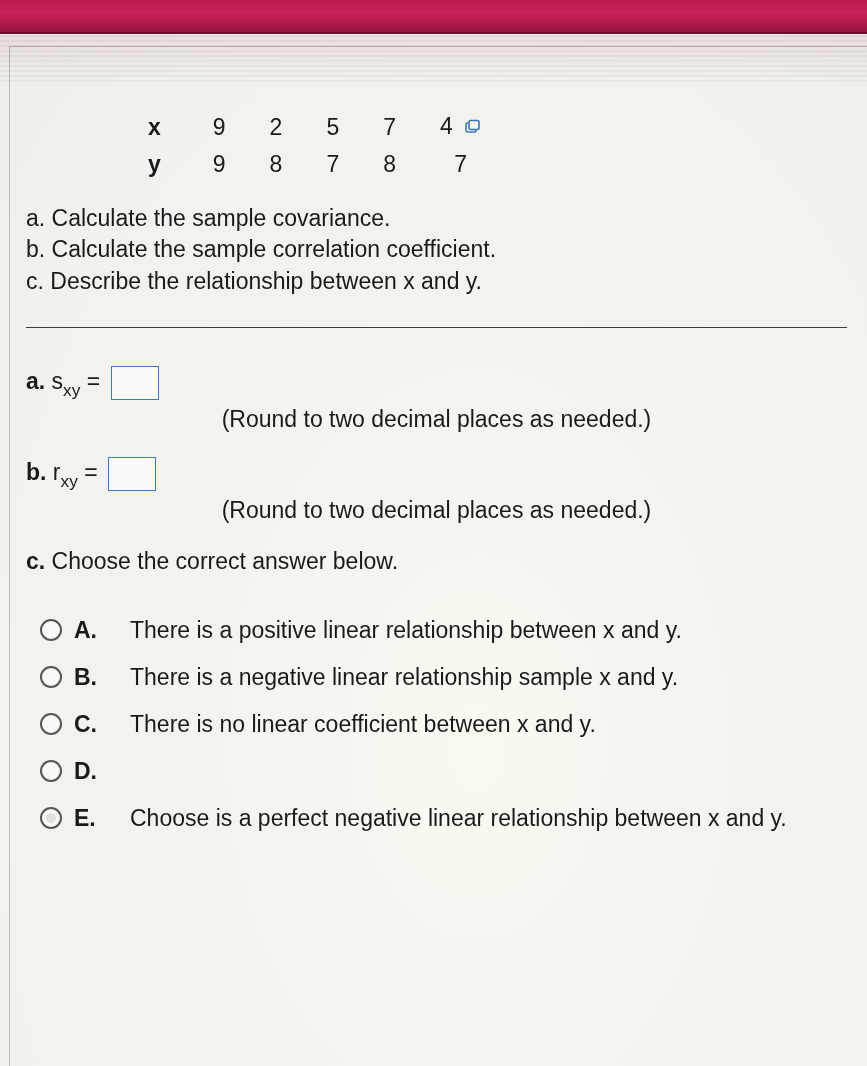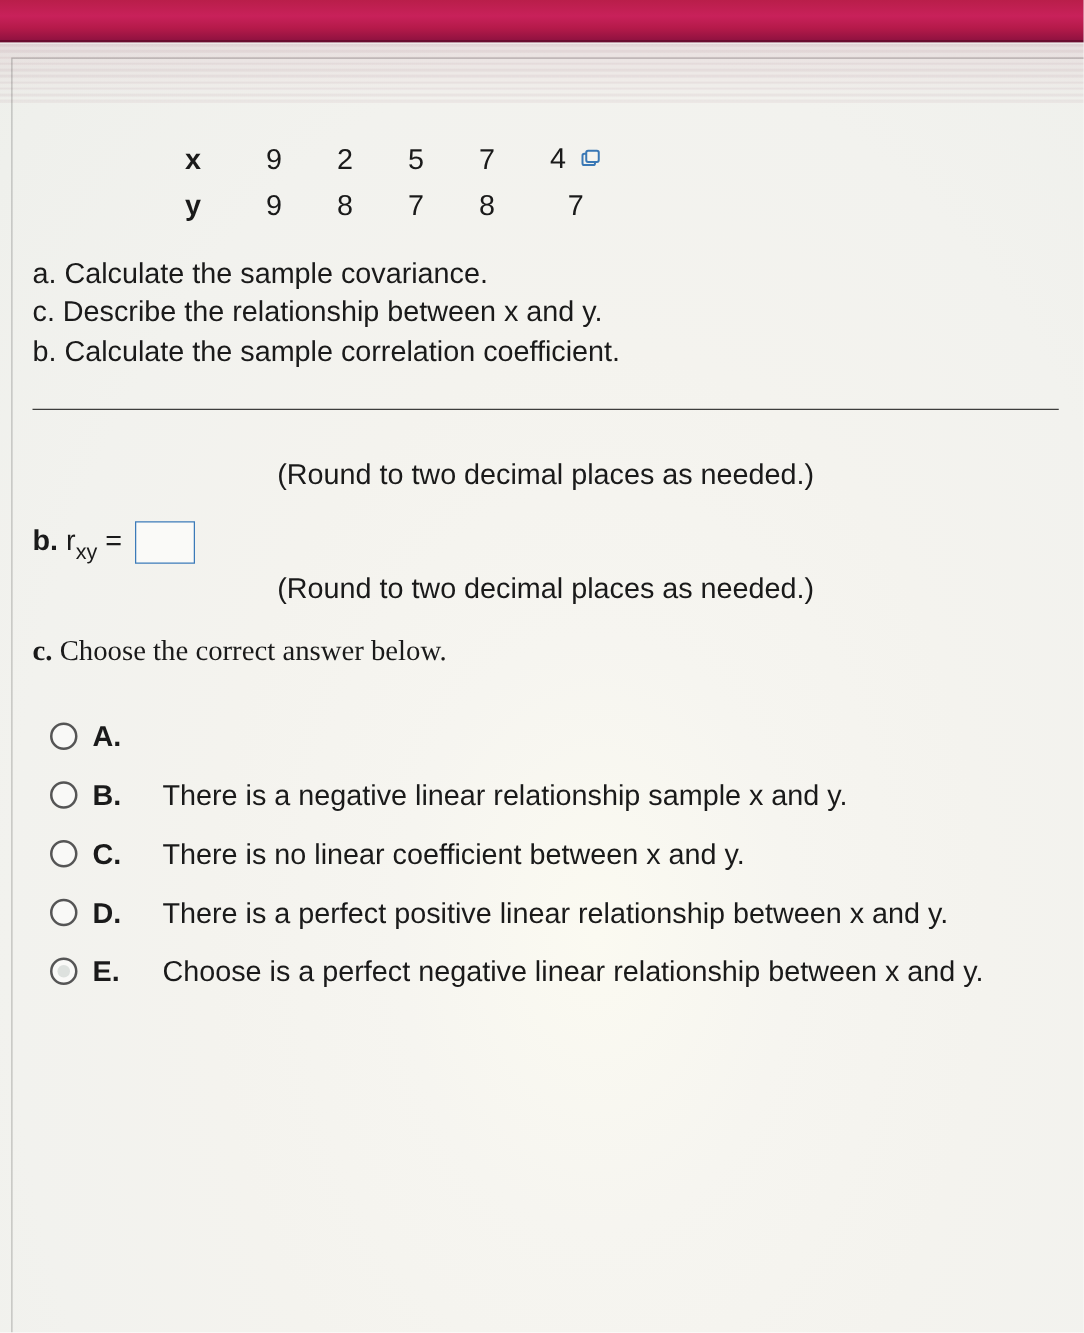--- a/index.html
+++ b/index.html
@@ -80,21 +80,21 @@
     .input-box {
       display: inline-block;
       width: 48px;
       height: 34px;
       border: 1.5px solid #3b7ab8;
       background: rgba(255,255,255,0.6);
       vertical-align: middle;
       margin-left: 4px;
     }
     .note { margin-bottom: 18px; text-align: center; }
-    .part-c { margin-top: 10px; margin-bottom: 42px; font-family: Liberation Serif, serif; }
+    .part-c { margin-top: 10px; margin-bottom: 42px; }
     .options { margin-left: 14px; }
     .option-row {
       display: flex;
       align-items: center;
       margin-bottom: 20px;
       gap: 12px;
     }
     .radio {
       width: 22px; height: 22px; flex: 0 0 22px;
       border: 2px solid #555;
@@ -147,27 +147,33 @@
       <td>8</td>
       <td>7</td>
       <td>8</td>
       <td>7</td>
     </tr>
   </tbody>
     </table>
 
   <div class="tasks">
     <div class="task-line">a. Calculate the sample covariance.</div>
+    <div class="task-line">b. Calculate the sample correlation coefficient.</div>
     <div class="task-line">c. Describe the relationship between x and y.</div>
-    <div class="task-line">b. Calculate the sample correlation coefficient.</div>
   </div>
 
   <hr class="hr">
 
   <div class="qa-block">
+    <div class="eq-line">
+      <b>a.</b>
+      <span>s</span><span class="sub">xy</span>
+      <span>=</span>
+      <span class="input-box"></span>
+    </div>
     <div class="note">(Round to two decimal places as needed.)</div>
   </div>
 
   <div class="qa-block">
     <div class="eq-line">
       <b>b.</b>
       <span>r</span><span class="sub">xy</span>
       <span>=</span>
       <span class="input-box"></span>
     </div>
@@ -177,38 +183,38 @@
   <div class="part-c">
     <b>c.</b>
     <span>Choose the correct answer below.</span>
   </div>
 
   <div class="options">
     <div class="option-row">
       <div class="radio"></div>
       <span class="opt-letter">A.</span>
       <span class="opt-gap"></span>
+      <span>There is a positive linear relationship between x and y.</span>
     </div>
     <div class="option-row">
       <div class="radio"></div>
       <span class="opt-letter">B.</span>
       <span class="opt-gap"></span>
       <span>There is a negative linear relationship sample x and y.</span>
     </div>
     <div class="option-row">
       <div class="radio"></div>
       <span class="opt-letter">C.</span>
       <span class="opt-gap"></span>
       <span>There is no linear coefficient between x and y.</span>
     </div>
     <div class="option-row">
       <div class="radio"></div>
       <span class="opt-letter">D.</span>
       <span class="opt-gap"></span>
-      <span>There is a perfect positive linear relationship between x and y.</span>
     </div>
     <div class="option-row">
       <div class="radio slight"></div>
       <span class="opt-letter">E.</span>
       <span class="opt-gap"></span>
       <span>Choose is a perfect negative linear relationship between x and y.</span>
     </div>
   </div>
 
 </div>

